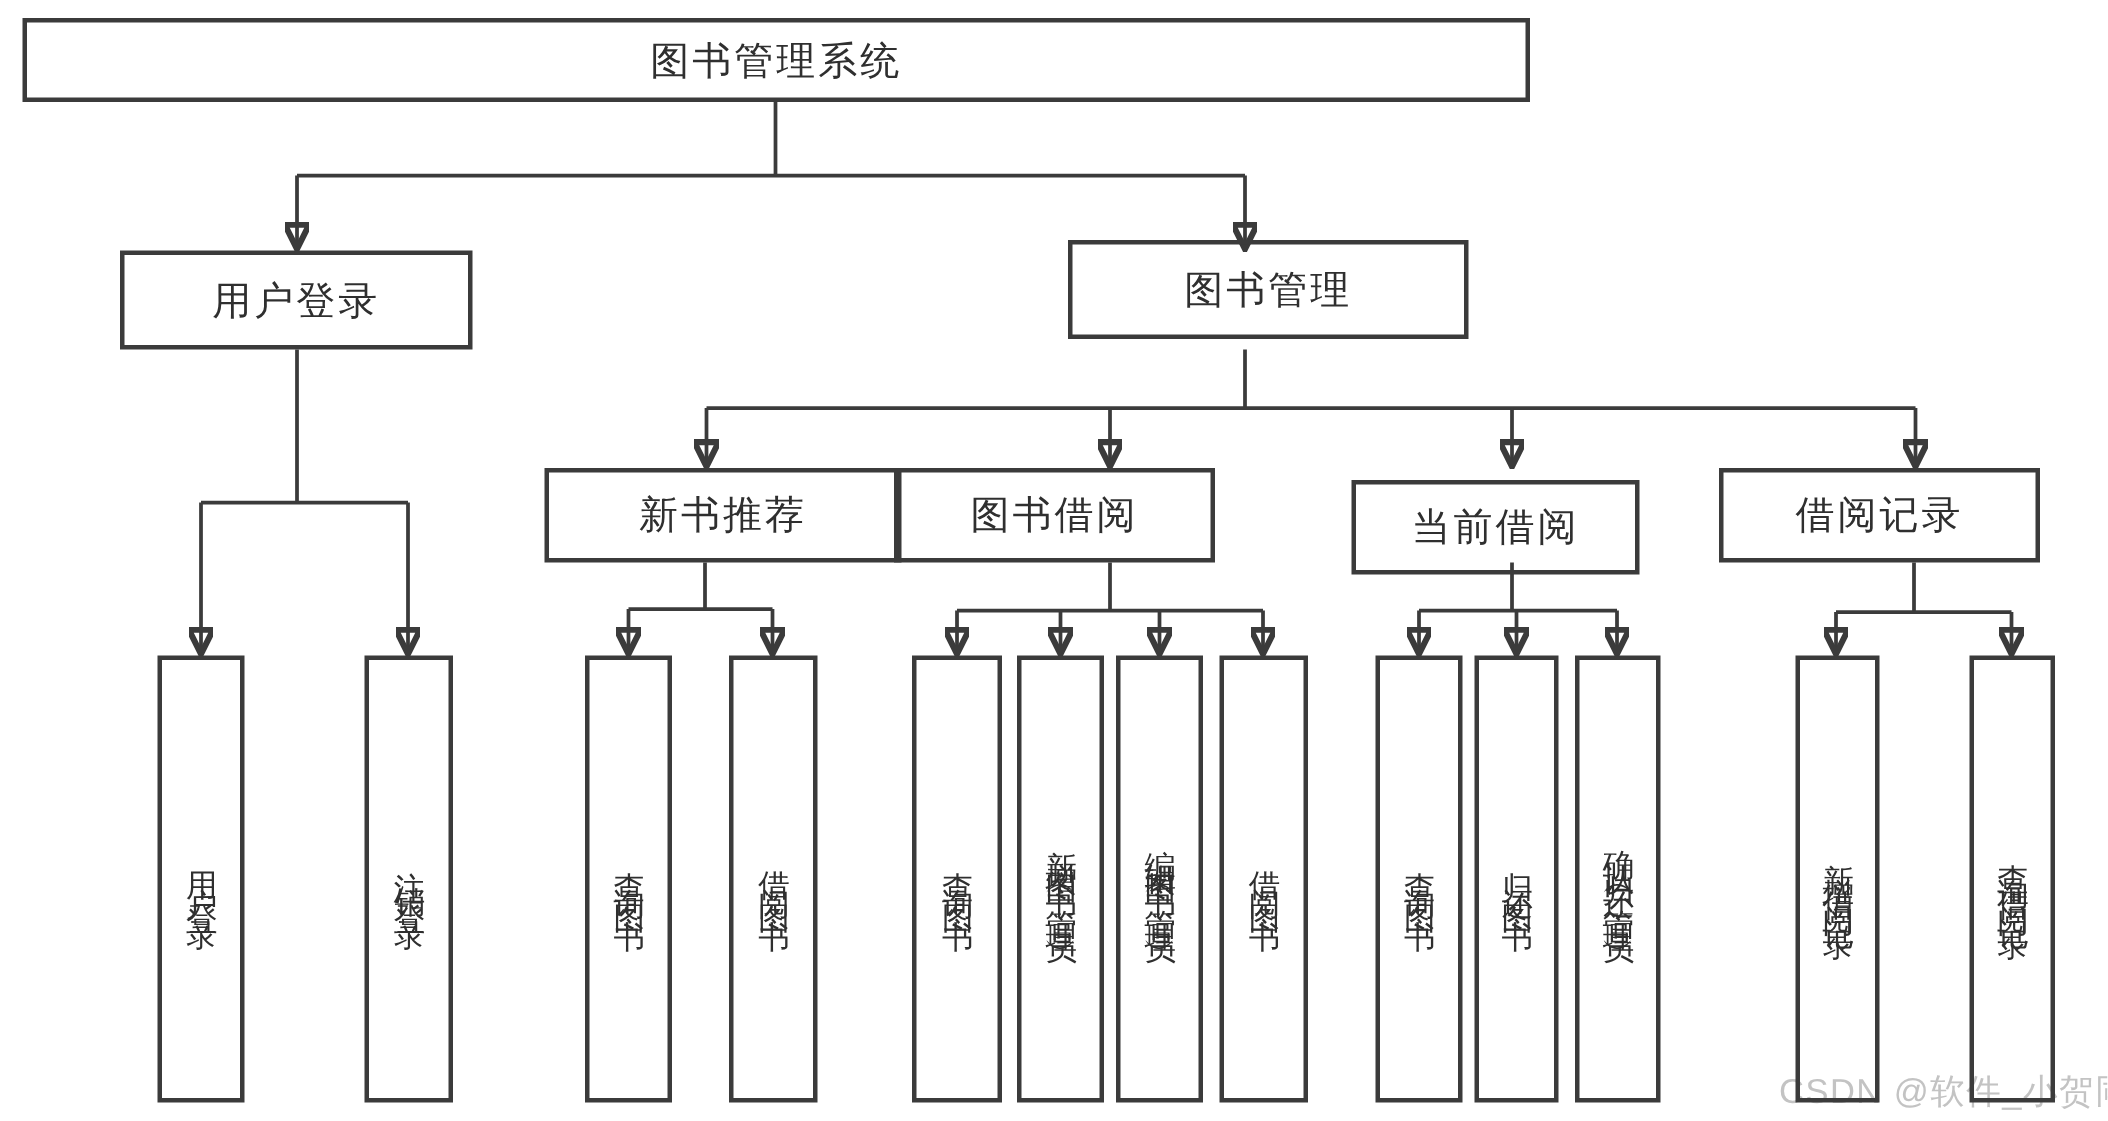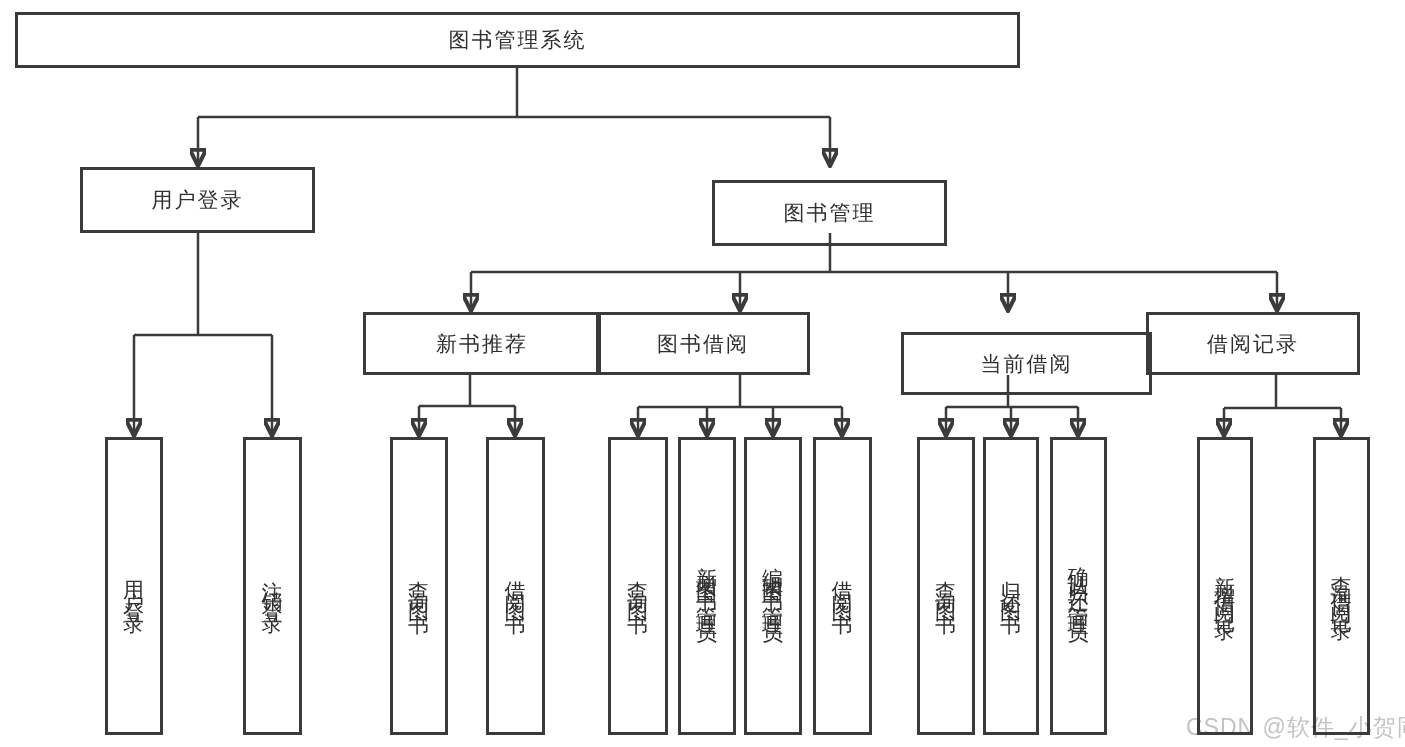--- a/index.html
+++ b/index.html
@@ -27,21 +27,21 @@
     box-sizing: border-box;
     border: 3px solid #3b3b3b;
     background: transparent;
     display: flex;
     align-items: center;
     justify-content: center;
     color: #2f2f2f;
     z-index: 3;
   }
   .hlabel {
-    font-size: 21px;
+    font-size: 26px;
     letter-spacing: 2px;
     white-space: nowrap;
   }
   .vbox .vlabel {
     writing-mode: vertical-rl;
     text-orientation: mixed;
     font-size: 21px;
     letter-spacing: 11px;
     line-height: 1;
     white-space: nowrap;
@@ -117,31 +117,31 @@
 
   <div class="watermark">CSDN @软件_小贺同学</div>
 
   <div class="box" style="left:15px;top:12px;width:1005px;height:56px">
     <span class="hlabel">图书管理系统</span>
   </div>
 
   <div class="box" style="left:80px;top:167px;width:235px;height:66px">
     <span class="hlabel">用户登录</span>
   </div>
-  <div class="box" style="left:712px;top:180px;width:235px;height:66px">
+  <div class="box" style="left:712px;top:160px;width:267px;height:66px">
     <span class="hlabel">图书管理</span>
   </div>
 
   <div class="box" style="left:363px;top:312px;width:238px;height:63px">
     <span class="hlabel">新书推荐</span>
   </div>
   <div class="box" style="left:596px;top:312px;width:214px;height:63px">
     <span class="hlabel">图书借阅</span>
   </div>
-  <div class="box" style="left:901px;top:332px;width:251px;height:63px">
+  <div class="box" style="left:901px;top:320px;width:192px;height:63px">
     <span class="hlabel">当前借阅</span>
   </div>
   <div class="box" style="left:1146px;top:312px;width:214px;height:63px">
     <span class="hlabel">借阅记录</span>
   </div>
 
   <div class="box vbox" style="left:105px;top:437px;width:58px;height:298px">
     <span class="vlabel">用户登录</span>
   </div>
   <div class="box vbox" style="left:243px;top:437px;width:59px;height:298px">

